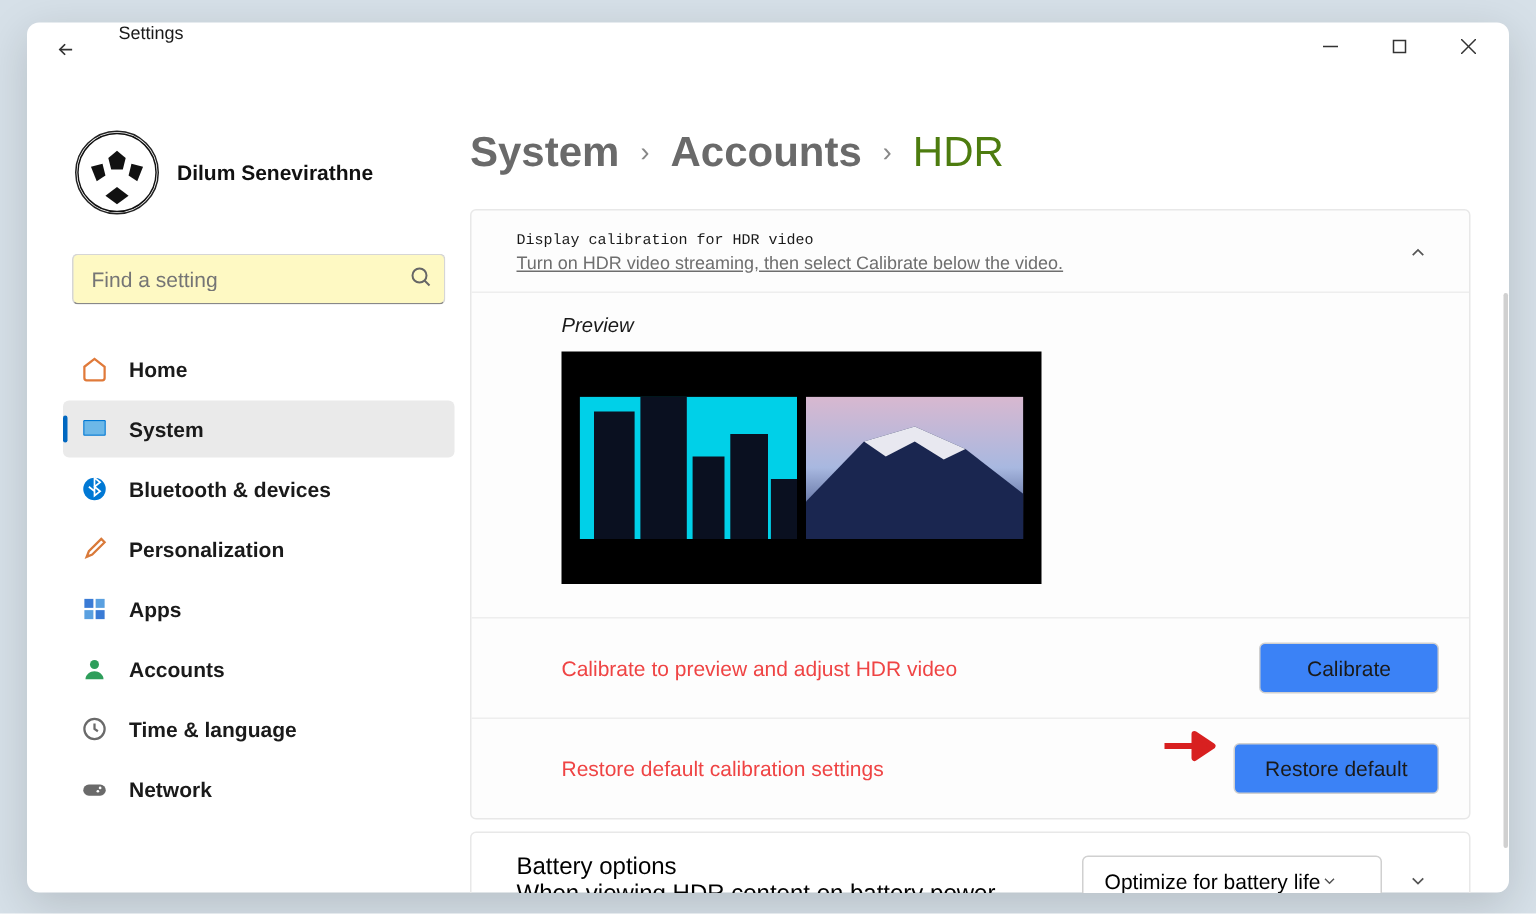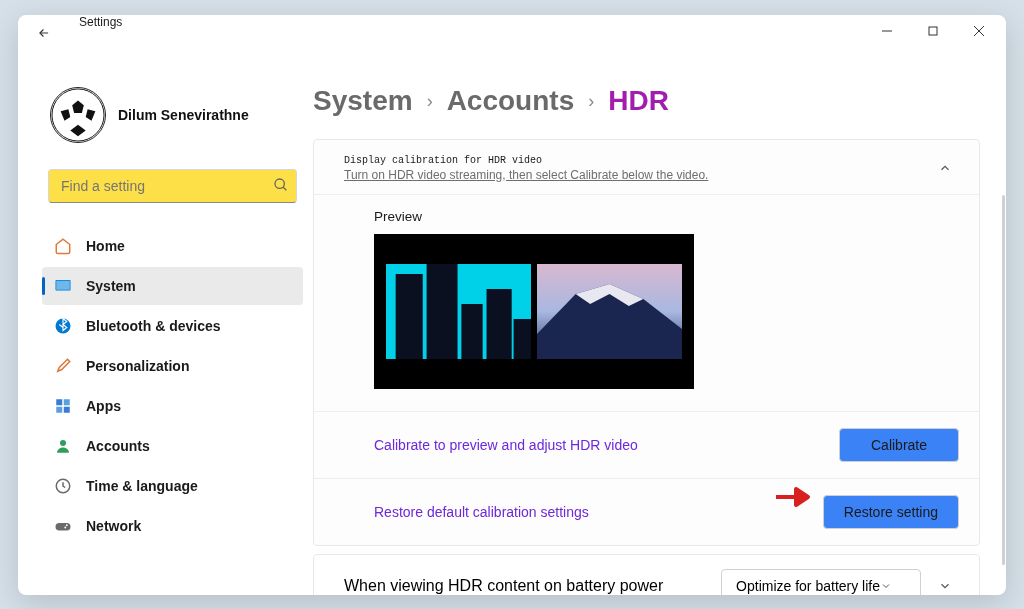--- a/index.html
+++ b/index.html
@@ -14,44 +14,44 @@
   .titlebar .title { font-size: 12px; color: #1a1a1a; margin-left: 6px; }
   .winctrls { margin-left:auto; display:flex; }
   .winbtn { width: 46px; height: 32px; display:flex; align-items:center; justify-content:center; cursor:pointer; }
   .body { flex:1; display:flex; overflow:hidden; }
   .sidebar { width: 295px; padding: 12px 10px 0 24px; display:flex; flex-direction:column; gap:4px; }
   .profile { display:flex; align-items:center; gap:12px; margin: 18px 0 22px 8px; }
   .avatar { width:56px; height:56px; border-radius:50%; background:#fff; border:1px solid #222; position:relative; overflow:hidden; }
   .avatar svg { width:100%; height:100%; }
   .username { font-size:14px; font-weight:600; color:#111; }
   .search { position:relative; margin: 0 6px 20px 6px; }
-  .search input { width:100%; height:34px; border:1px solid #d6d6d6; border-bottom-color:#888; border-radius:4px; background:#fde047; padding:0 34px 0 12px; font-size:14px; color:#555; outline:none; }
+  .search input { width:100%; height:34px; border:1px solid #d6d6d6; border-bottom-color:#888; border-radius:4px; background:#fef9c3; padding:0 34px 0 12px; font-size:14px; color:#555; outline:none; }
   .search .sicon { position:absolute; right:8px; top:8px; color:#666; }
   .nav { display:flex; flex-direction:column; gap:2px; }
   .navitem { display:flex; align-items:center; gap:14px; height:38px; padding:0 12px; border-radius:4px; cursor:pointer; font-size:14px; color:#1a1a1a;font-weight:bold; }
   .navitem.active { background:#eaeaea; position:relative; }
   .navitem.active::before { content:""; position:absolute; left:0; top:10px; bottom:10px; width:3px; background:#0067c0; border-radius:2px; }
   .nicon { width:18px; height:18px; display:flex; align-items:center; justify-content:center; }
   .main { flex:1; overflow:auto; padding: 28px 26px 0 0; position:relative; }
   .crumbs { display:flex; align-items:center; gap:14px; font-size:28px; margin-bottom:22px; }
   .crumbs .cb { color:#6a6a6a; font-weight:600; cursor:pointer; }
   .crumbs .sep { color:#888; font-size:18px; }
-  .crumbs .cur { font-weight:700; color:#a21caf; }
+  .crumbs .cur { font-weight:400; color:#4d7c0f; }
   .card { border:1px solid #e8e8e8; border-radius:4px; background:#fdfdfd; }
   .chead { display:flex; align-items:center; padding:14px 20px 12px 30px; }
   .chead .txt { flex:1; }
   .chead .t1 { font-size:10px; color:#1a1a1a; margin-bottom:2px;font-family:Liberation Mono, monospace; }
   .chead .t2 { font-size:12px; color:#6e6e6e;text-decoration:underline; }
   .chev { width:28px; height:28px; display:flex; align-items:center; justify-content:center; color:#555; cursor:pointer; }
   .preview-sec { padding: 14px 30px 22px 60px; border-top:1px solid #eee; }
-  .plabel { font-size:13.5px; color:#1a1a1a; margin-bottom:10px; }
+  .plabel { font-size:13.5px; color:#1a1a1a; margin-bottom:10px;font-style:italic; }
   .pimg { width:320px; height:155px; background:#000; display:flex; align-items:center; justify-content:center; gap:6px; padding:30px 12px; }
   .pimg .half { flex:1; height:100%; position:relative; overflow:hidden; }
   .row { display:flex; align-items:center; padding:16px 20px 16px 60px; border-top:1px solid #eee; }
-  .row .rlabel { font-size:14px; color:#6d28d9; flex:1; }
+  .row .rlabel { font-size:14px; color:#ef4444; flex:1; }
   .btn { min-width:120px; height:34px; border:1px solid #d0d0d0; background:#3b82f6; border-radius:4px; font-size:14px; color:#1a1a1a; padding:0 20px; cursor:pointer; }
   .sec2 { display:flex; align-items:center; padding:14px 20px 10px 30px; margin-top:8px; border:1px solid #e8e8e8; border-radius:4px; }
   .sec2 .txt { flex:1; }
   .sel { height:34px; border:1px solid #d0d0d0; border-radius:4px; padding:0 28px 0 14px; font-size:14px; display:flex; align-items:center; cursor:pointer; margin-right:10px; background:#fff; }
   .arrow-annot { position:absolute; width:40px; height:24px; pointer-events:none; }
   .scrollind { position:absolute; right:1px; top:138px; bottom:30px; width:3px; background:#d0d0d0; border-radius:2px; }
 </style>
 </head>
 <body>
 
@@ -248,26 +248,27 @@
         <div class="row">
           <div class="rlabel">Calibrate to preview and adjust HDR video</div>
           <button class="btn">Calibrate</button>
         </div>
 
         <div class="row" style="position:relative;">
           <div class="rlabel">Restore default calibration settings</div>
           <svg class="arrow-annot" style="left:460px; top:6px;" viewBox="0 0 40 24">
               <path d="M2 12 L30 12 M22 4 L34 12 L22 20 Z" fill="#d82020" stroke="#d82020" stroke-width="4" stroke-linejoin="round"></path>
             </svg>
-          <button class="btn">Restore setting</button>
+          <button class="btn">Restore default</button>
         </div>
       </div>
 
       <div class="sec2">
         <div class="txt">
+          <div class="t1">Battery options</div>
           <div class="t2">When viewing HDR content on battery power</div>
         </div>
         <div class="sel">
           <span>Optimize for battery life</span>
           <svg width="12" height="12" viewBox="0 0 24 24" fill="none" stroke="#555" stroke-width="2">
               <path d="M6 9l6 6 6-6"></path>
             </svg>
         </div>
         <div class="chev">
           <svg width="14" height="14" viewBox="0 0 24 24" fill="none" stroke="#555" stroke-width="2">

